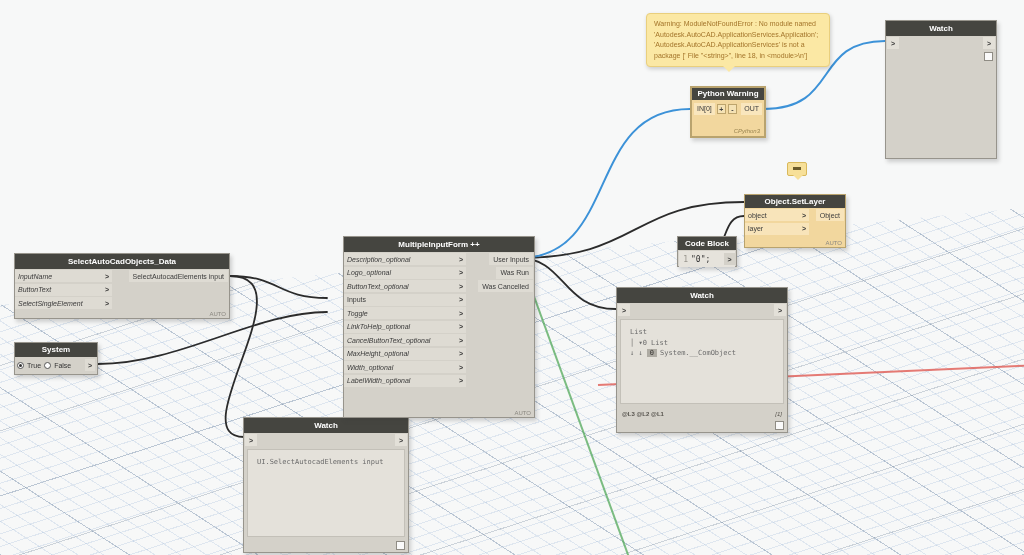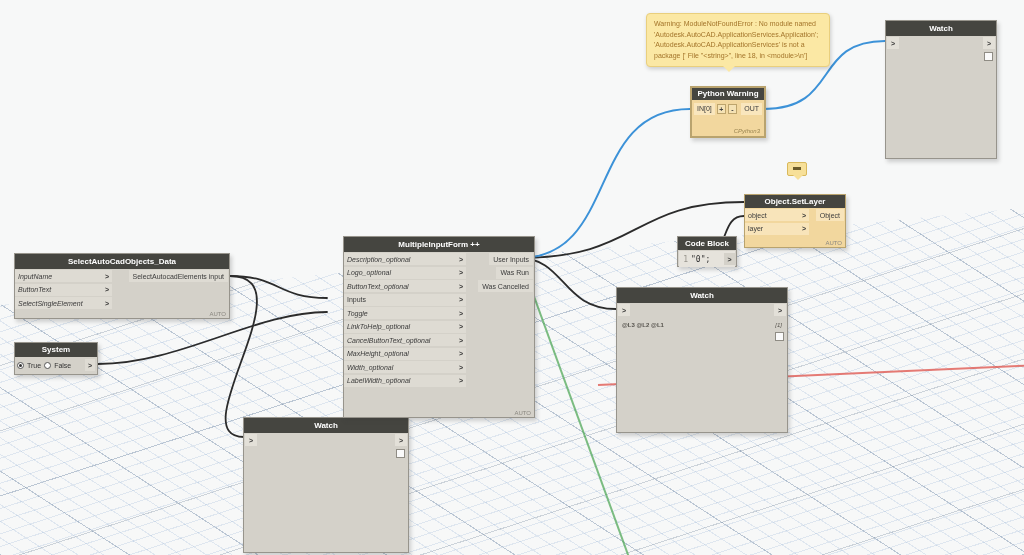--- a/index.html
+++ b/index.html
@@ -151,20 +151,21 @@
     <span class="boolout">&gt;</span>
   </div>
 </div>
 
 <div class="node watch" style="left:243px;top:417px;width:166px;height:136px;">
   <div class="hdr">Watch</div>
   <div class="portrow">
     <span class="pbox l">&gt;</span>
     <span class="pbox r">&gt;</span>
   </div>
+  <div class="wcontent">UI.SelectAutocadElements input</div>
   <div class="wstrip">
       <span class="checkbox"></span>
     </div>
 </div>
 
 <div class="node" style="left:327px;top:236px;width:192px;height:182px;margin-left:16px;">
   <div class="hdr" style="line-height:15px;">MultipleInputForm ++</div>
   <div class="in-col" style="top:16px;width:122px;">
     <div class="prow">
       <span class="lbl">Description_optional</span>
@@ -229,20 +230,23 @@
     <span class="cbout">&gt;</span>
   </div>
 </div>
 
 <div class="node watch" style="left:616px;top:287px;width:172px;height:146px;">
   <div class="hdr">Watch</div>
   <div class="portrow">
     <span class="pbox l">&gt;</span>
     <span class="pbox r">&gt;</span>
   </div>
+  <div class="wcontent"><span>List</span>
+<span>│ ▾0 List</span>
+<span>↓ ↓ </span><span class="badge">0</span><span>System.__ComObject</span></div>
   <div class="levelsbar">
     <span>@L3 @L2 @L1</span>
     <span class="cnt">[1]</span>
   </div>
   <div class="wstrip">
       <span class="checkbox"></span>
     </div>
 </div>
 
 <div class="node warn" style="left:744px;top:194px;width:102px;height:54px;">

